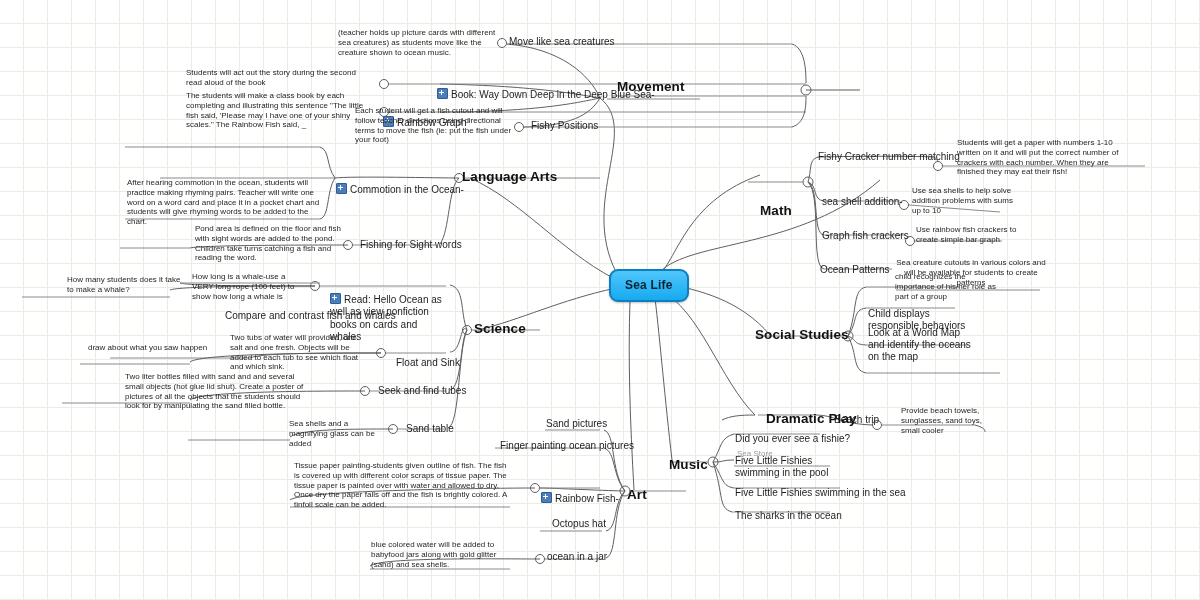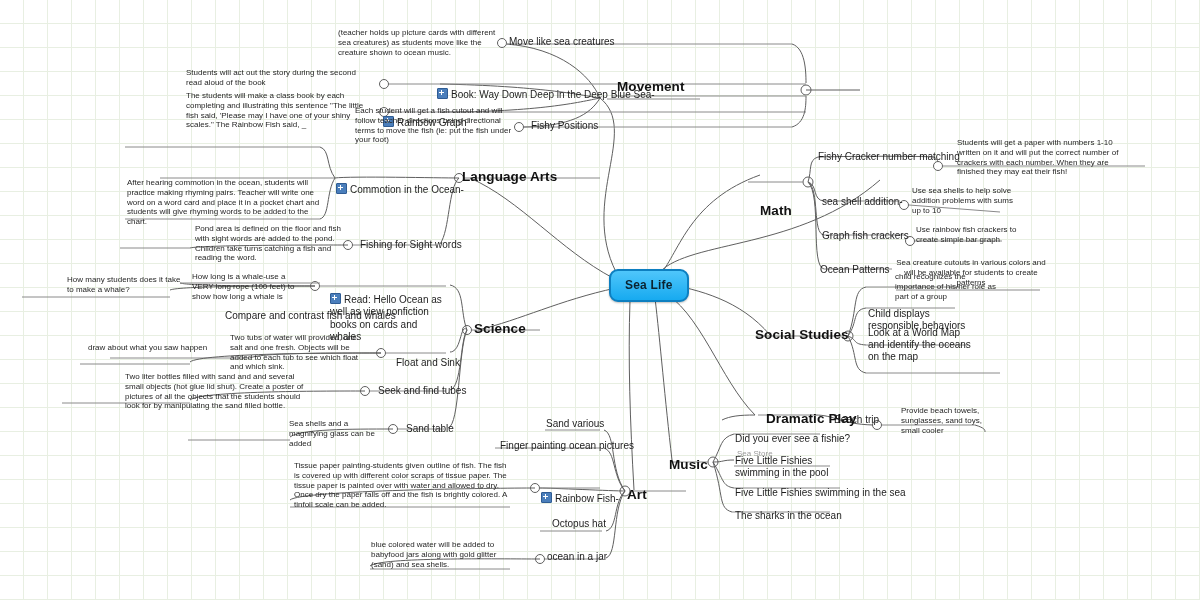--- a/index.html
+++ b/index.html
@@ -267,21 +267,21 @@
   <div class="node sub-topic" style="left:396px; top:338px;margin-top:19px;">Float and Sink</div>
   <div class="node leaf-note" style="left:88px; top:343px; width:140px;">draw about what you saw happen</div>
   <div class="node leaf-note" style="left:230px; top:333px; width:135px;">Two tubs of water will provided, one salt and one fresh. Objects will be added to each tub to see which float and which sink.</div>
 
   <div class="node sub-topic" style="left:378px; top:385px;">Seek and find tubes</div>
   <div class="node leaf-note" style="left:125px; top:372px; width:190px;">Two liter bottles filled with sand and and several small objects (hot glue lid shut). Create a poster of pictures of all the objects that the students should look for by manipulating the sand filled bottle.</div>
 
   <div class="node sub-topic" style="left:406px; top:423px;">Sand table</div>
   <div class="node leaf-note" style="left:289px; top:419px; width:95px;">Sea shells and a magnifying glass can be added</div>
 
-  <div class="node sub-topic" style="left:546px; top:418px;">Sand various</div>
+  <div class="node sub-topic" style="left:546px; top:418px;">Sand pictures</div>
   <div class="node sub-topic" style="left:500px; top:440px;">Finger painting ocean pictures</div>
   <div class="node sub-topic" style="left:541px; top:480px;">
     <span class="icon-box"></span><span>Rainbow Fish-</span>
   </div>
   <div class="node leaf-note" style="left:294px; top:461px; width:215px;">Tissue paper painting-students given outline of fish. The fish is covered up with different color scraps of tissue paper. The tissue paper is painted over with water and allowed to dry. Once dry the paper falls off and the fish is brightly colored. A tinfoil scale can be added.</div>
   <div class="node sub-topic" style="left:552px; top:518px;">Octopus hat</div>
   <div class="node sub-topic" style="left:547px; top:551px;">ocean in a jar</div>
   <div class="node leaf-note" style="left:371px; top:540px; width:140px;">blue colored water will be added to babyfood jars along with gold glitter (sand) and sea shells.</div>
 
   <div class="node sub-topic" style="left:735px; top:433px;">Did you ever see a fishie?</div>

